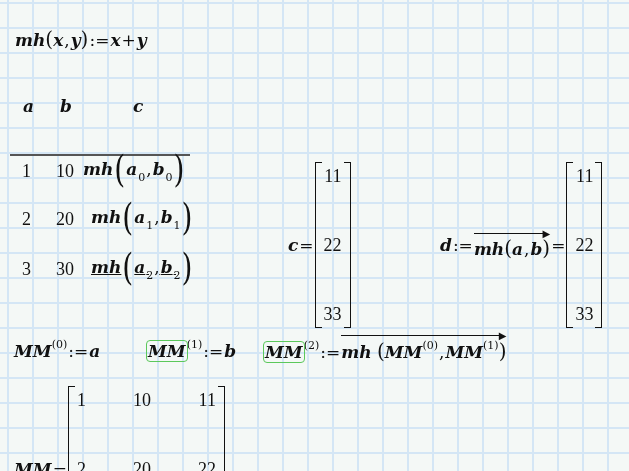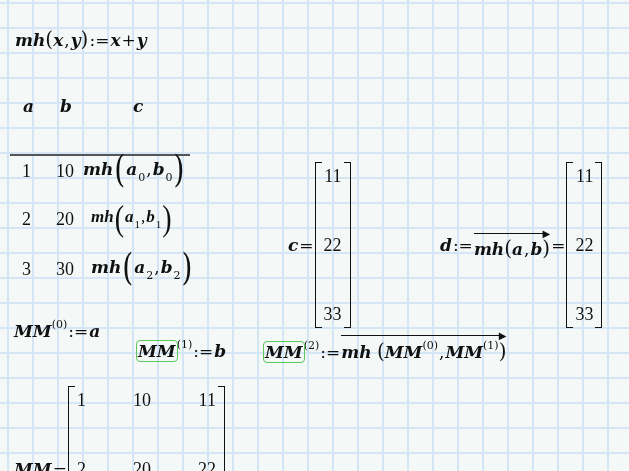--- a/index.html
+++ b/index.html
@@ -53,29 +53,29 @@
   <span class="num" style="position:absolute; left:0;">1</span>
   <span class="num" style="position:absolute; left:34px;">10</span>
   <span style="position:absolute; left:61px; top:-6px;">
     <span class="var">mh</span><span class="bigparen">(</span><span class="var">a</span><span class="sub">0</span><span class="op">,</span><span class="var">b</span><span class="sub">0</span><span class="bigparen">)</span>
   </span>
 </div>
 
 <div class="region" style="left:22px; top:210px;">
   <span class="num" style="position:absolute; left:0;">2</span>
   <span class="num" style="position:absolute; left:34px;">20</span>
-  <span style="position:absolute; left:69px; top:-6px;font-family:Liberation Serif, serif;">
+  <span style="position:absolute; left:69px; top:-6px;">
     <span class="var">mh</span><span class="bigparen">(</span><span class="var">a</span><span class="sub">1</span><span class="op">,</span><span class="var">b</span><span class="sub">1</span><span class="bigparen">)</span>
   </span>
 </div>
 
 <div class="region" style="left:22px; top:260px;">
   <span class="num" style="position:absolute; left:0;">3</span>
   <span class="num" style="position:absolute; left:34px;">30</span>
-  <span style="position:absolute; left:69px; top:-6px;">
+  <span style="position:absolute; left:69px; top:-6px;text-decoration:underline;">
     <span class="var">mh</span><span class="bigparen">(</span><span class="var">a</span><span class="sub">2</span><span class="op">,</span><span class="var">b</span><span class="sub">2</span><span class="bigparen">)</span>
   </span>
 </div>
 
 <div class="region" style="left:288px; top:162px; display:flex; align-items:center;">
   <span class="var">c</span>
     <span class="op">=</span>
   <span class="matrix">
     <span class="bracket l"></span>
     <span class="mgrid" style="grid-template-columns: auto;">
@@ -99,25 +99,25 @@
     <span class="bracket l"></span>
     <span class="mgrid" style="grid-template-columns: auto;">
       <span class="cell">11</span>
       <span class="cell">22</span>
       <span class="cell">33</span>
     </span>
     <span class="bracket r"></span>
   </span>
 </div>
 
-<div class="region" style="left:14px; top:319px;">
+<div class="region" style="left:14px; top:339px;">
   <span class="var">MM</span><span class="sup">(0)</span><span class="op">:=</span><span class="var">a</span>
 </div>
 
-<div class="region" style="left:137px; top:339px;">
+<div class="region" style="left:147px; top:339px;">
   <span class="var selected">MM</span><span class="sup">(1)</span><span class="op">:=</span><span class="var">b</span>
 </div>
 
 <div class="region" style="left:264px; top:335px;">
   <span class="var selected">MM</span><span class="sup">(2)</span><span class="op">:=</span><span class="vecwrap"><span class="vecbar"></span><span class="vecarrow">▶</span><span class="var">mh</span> <span class="paren">(</span><span class="var">MM</span><span class="sup">(0)</span><span class="op">,</span><span class="var">MM</span><span class="sup">(1)</span><span class="paren">)</span></span>
 </div>
 
 <div class="region" style="left:14px; top:386px; display:flex; align-items:center;">
   <span class="var">MM</span>
     <span class="op">=</span>

